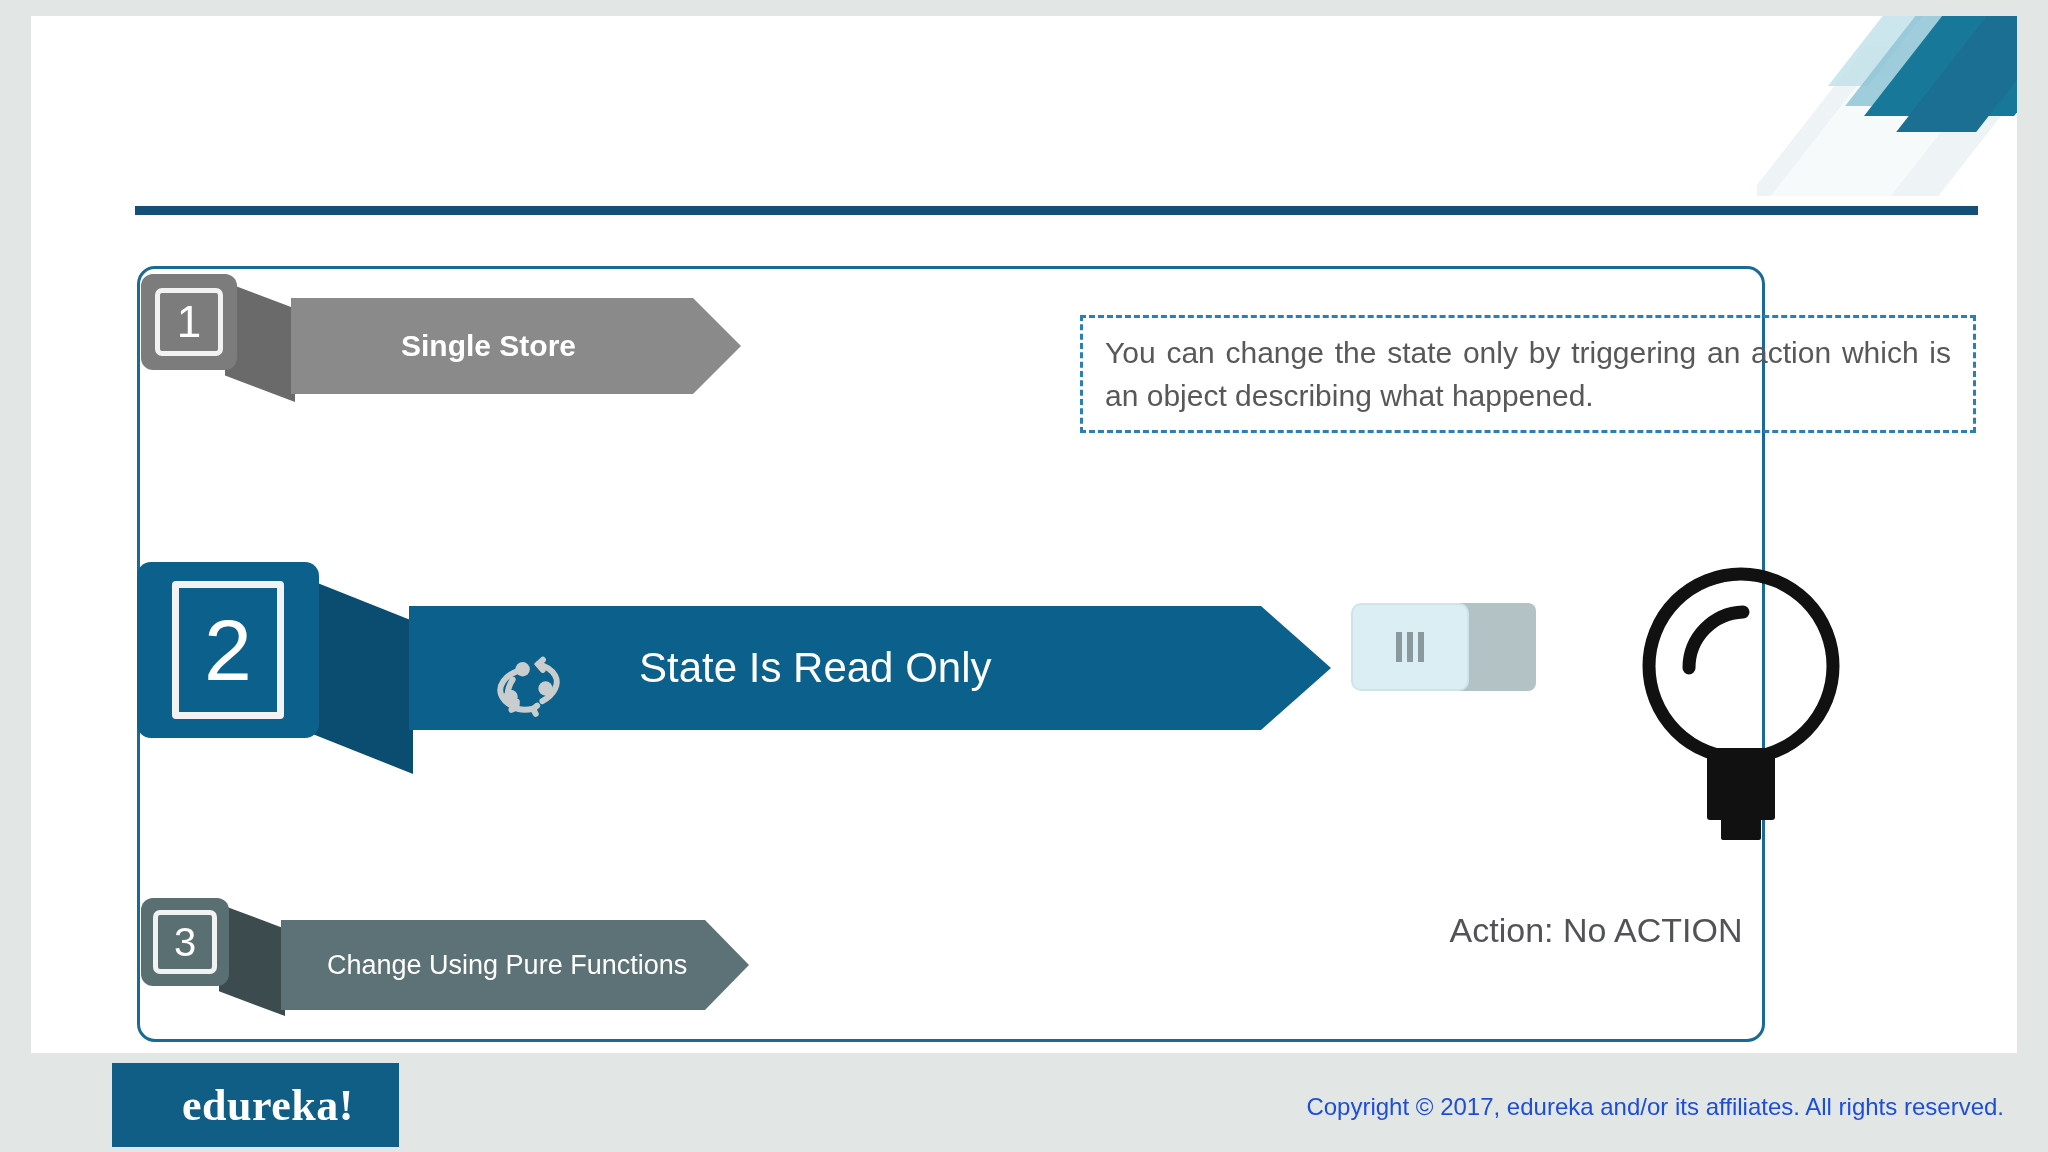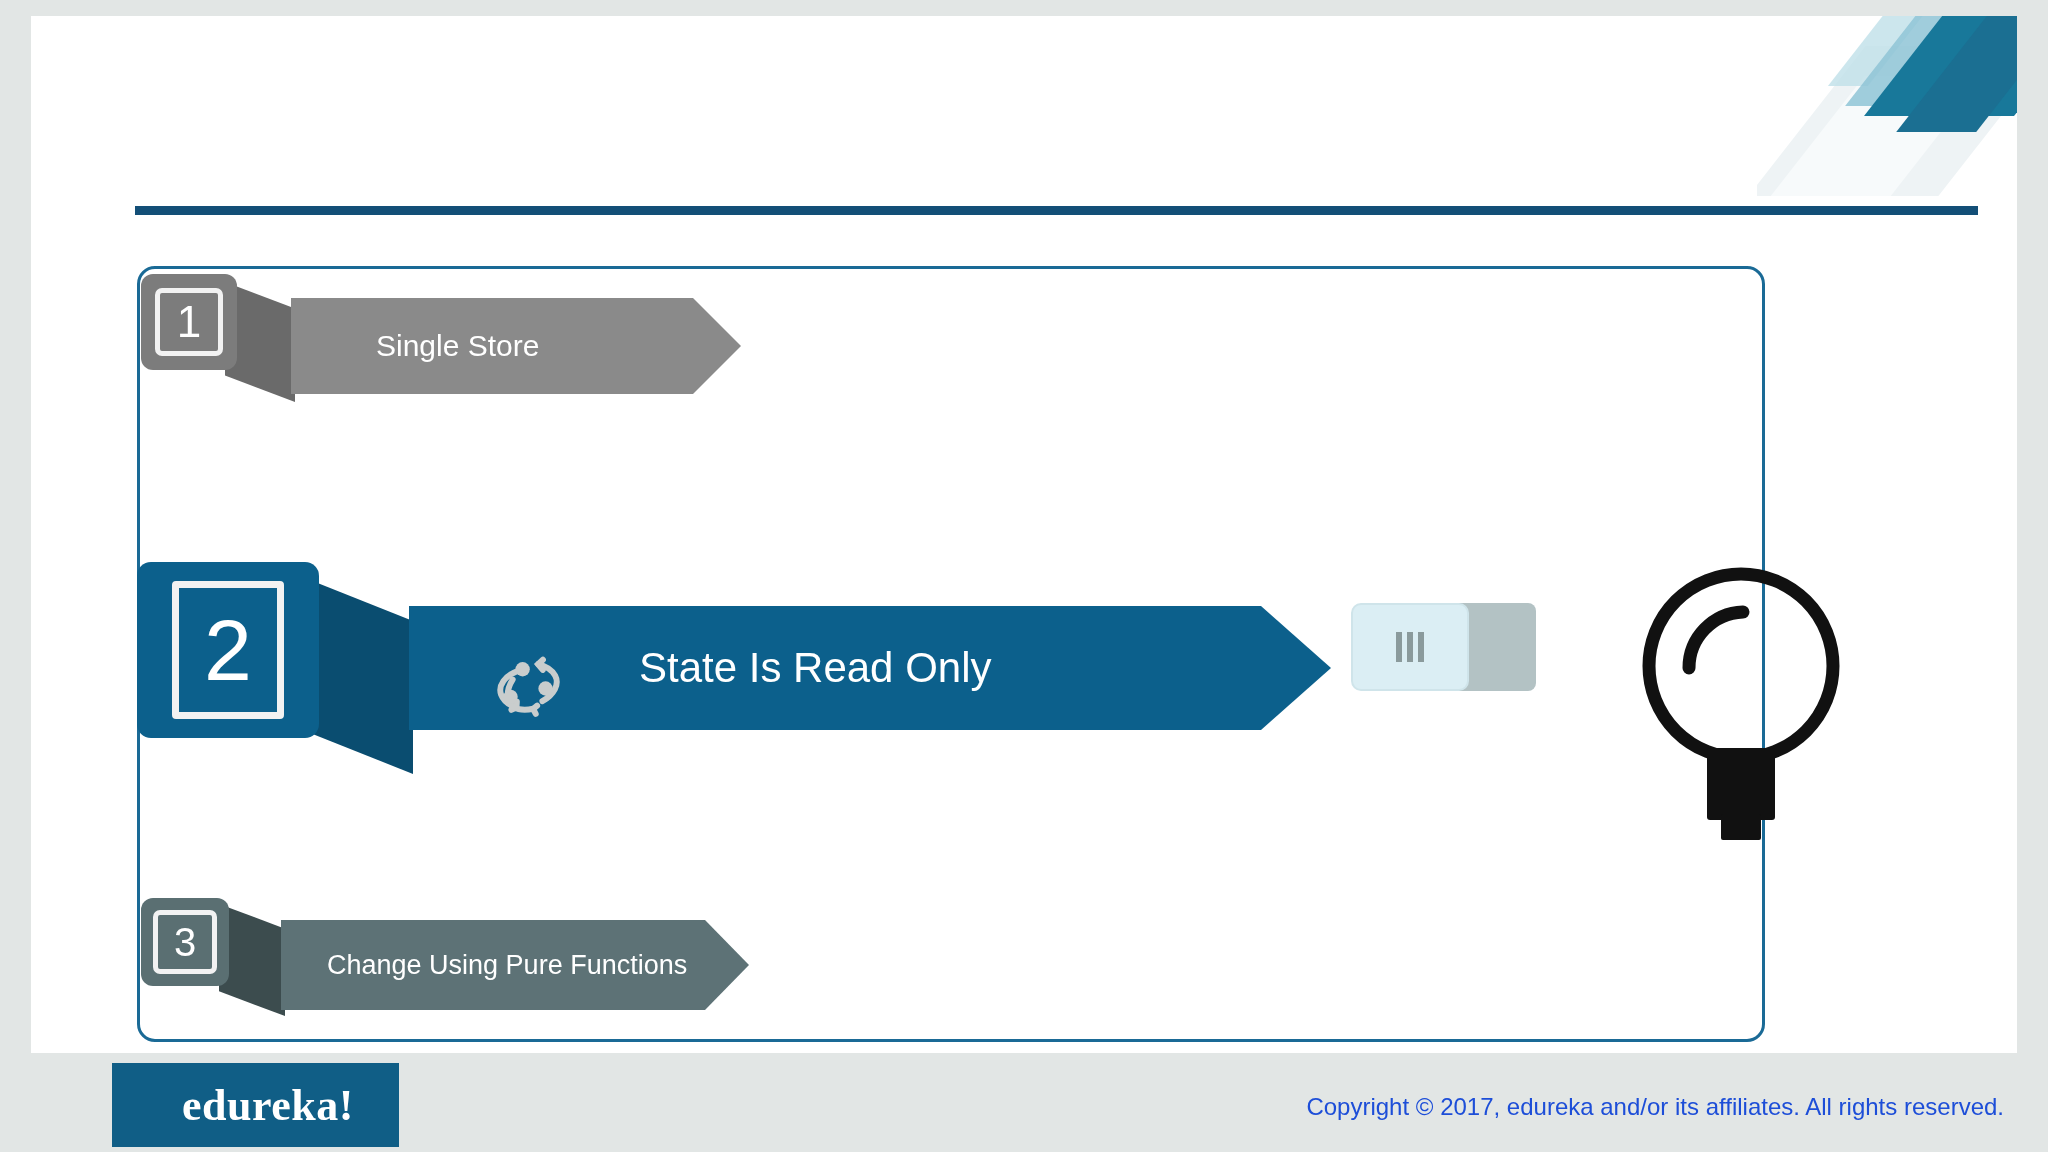--- a/index.html
+++ b/index.html
@@ -55,21 +55,21 @@
   .chev-label{color:#ffffff;white-space:nowrap;}
 
   
   #row1{left:110px;top:258px;}
   #row1 .badge{width:96px;height:96px;background:#7c7c7c;}
   #row1 .badge .inner{width:58px;height:58px;font-size:44px;}
   #row1 .fold{left:84px;top:8px;width:70px;height:120px;background:#6a6a6a;
      clip-path:polygon(0 0,100% 22%,100% 100%,0 78%);}
   #row1 .chev{left:150px;top:24px;width:450px;height:96px;background:#8a8a8a;
      clip-path:polygon(0 0,calc(100% - 48px) 0,100% 50%,calc(100% - 48px) 100%,0 100%);}
-  #row1 .chev-label{font-size:30px;margin-left:85px;}
+  #row1 .chev-label{font-size:30px;margin-left:110px;font-weight:bold;}
 
   
   #row2{left:106px;top:546px;}
   #row2 .badge{width:182px;height:176px;background:#0c608c;border-radius:14px;}
   #row2 .badge .inner{width:98px;height:124px;font-size:86px;border-width:7px;border-radius:4px;}
   #row2 .fold{left:168px;top:16px;width:108px;height:196px;background:#0a4d70;
      clip-path:polygon(0 0,100% 22%,100% 100%,0 78%);}
   #row2 .chev{left:272px;top:44px;width:922px;height:124px;background:#0c608c;
      clip-path:polygon(0 0,calc(100% - 70px) 0,100% 50%,calc(100% - 70px) 100%,0 100%);}
   #row2 .chev-label{font-size:42px;margin-left:230px;}
@@ -183,20 +183,23 @@
   <div class="row" id="row3">
     <div class="fold"></div>
     <div class="chev">
       <span class="chev-label">Change Using Pure Functions</span>
     </div>
     <div class="badge">
       <div class="inner">3</div>
     </div>
   </div>
 
+  <div class="callout">
+    <p>You can change the state only by triggering an action which is an object describing what happened.</p>
+  </div>
 
   <div class="right-panel">
 
     <div class="switch">
       <div class="plate-right"></div>
       <div class="plate-left">
         <span class="bar"></span>
         <span class="bar"></span>
         <span class="bar"></span>
       </div>
@@ -204,20 +207,21 @@
 
     <div class="bulb">
       <svg width="220" height="285" viewBox="0 0 220 285">
         <circle cx="110" cy="110" r="92" fill="none" stroke="#111111" stroke-width="13"></circle>
         <path d="M58 112 A56 56 0 0 1 112 56" fill="none" stroke="#111111" stroke-width="13" stroke-linecap="round"></path>
         <rect x="76" y="192" width="68" height="72" rx="3" fill="#111111"></rect>
         <rect x="90" y="258" width="40" height="26" rx="2" fill="#111111"></rect>
       </svg>
     </div>
 
+    <div class="action-text">Action: No ACTION</div>
   </div>
 
 </div>
 
 <div class="logo-box">
   <span>edureka!</span>
 </div>
 <div class="copyright">Copyright © 2017, edureka and/or its affiliates. All rights reserved.</div>
 
 </body></html>

